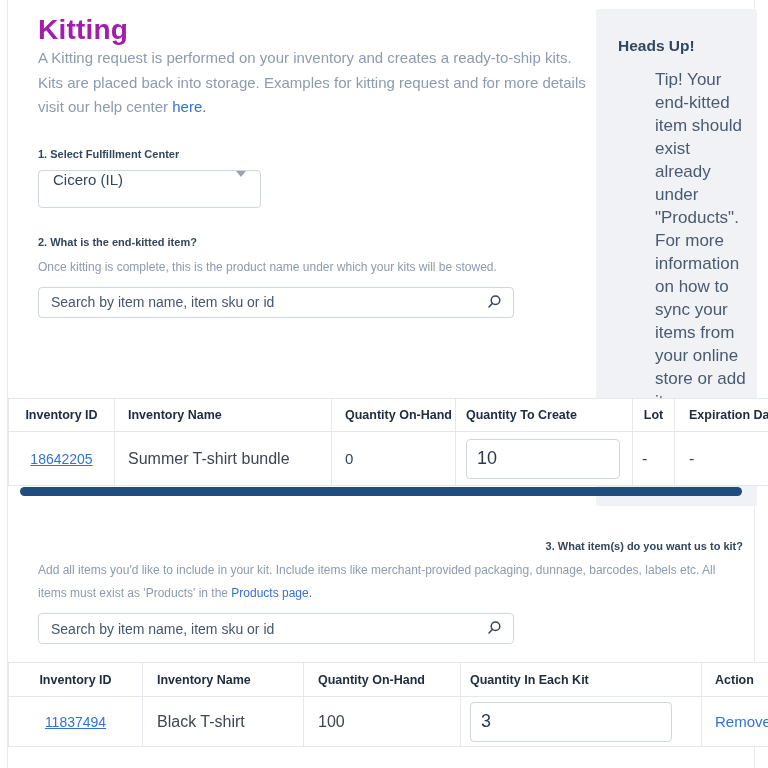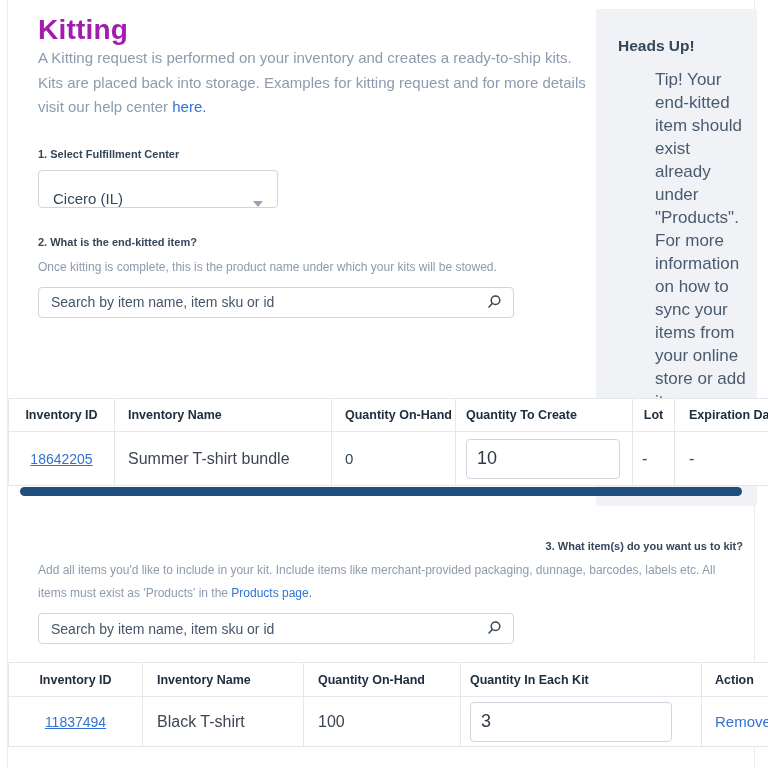--- a/index.html
+++ b/index.html
@@ -13,23 +13,23 @@
 
   
   .main-col { position: absolute; left: 38px; top: 14px; width: 548px; }
   h1.title { font-size: 28px; font-weight: 700; color: #a21caf; letter-spacing: .2px; }
   .intro { margin-top: 0; font-size: 15px; line-height: 24.5px; color: #8c9bad; }
   a.link { color: #3272d4; text-decoration: none; cursor: pointer; }
   .step-label { margin-top: 28px; font-size: 11px; font-weight: 700; color: #33475b; }
   .desc { margin-top: 7px; font-size: 12px; line-height: 24px; color: #8c9bad; }
 
   .dropdown {
-    margin-top: 10px; width: 240px; height: 38px;
+    margin-top: 10px; width: 223px; height: 38px;
     border: 1px solid #cfd6dd; border-radius: 4px; background: #fff;
-    display: flex; align-items: flex-end; justify-content: space-between;
+    display: flex; align-items: flex-start; justify-content: space-between;
     padding: 0 14px; cursor: pointer;
   }
   .dropdown .value { font-size: 15px; color: #33475b; }
   .caret {
     width: 0; height: 0; border-left: 5px solid transparent;
     border-right: 5px solid transparent; border-top: 6px solid #98a4b3;
   }
 
   .search-box { position: relative; margin-top: 8px; width: 476px; height: 31px; }
   .search-box input {

